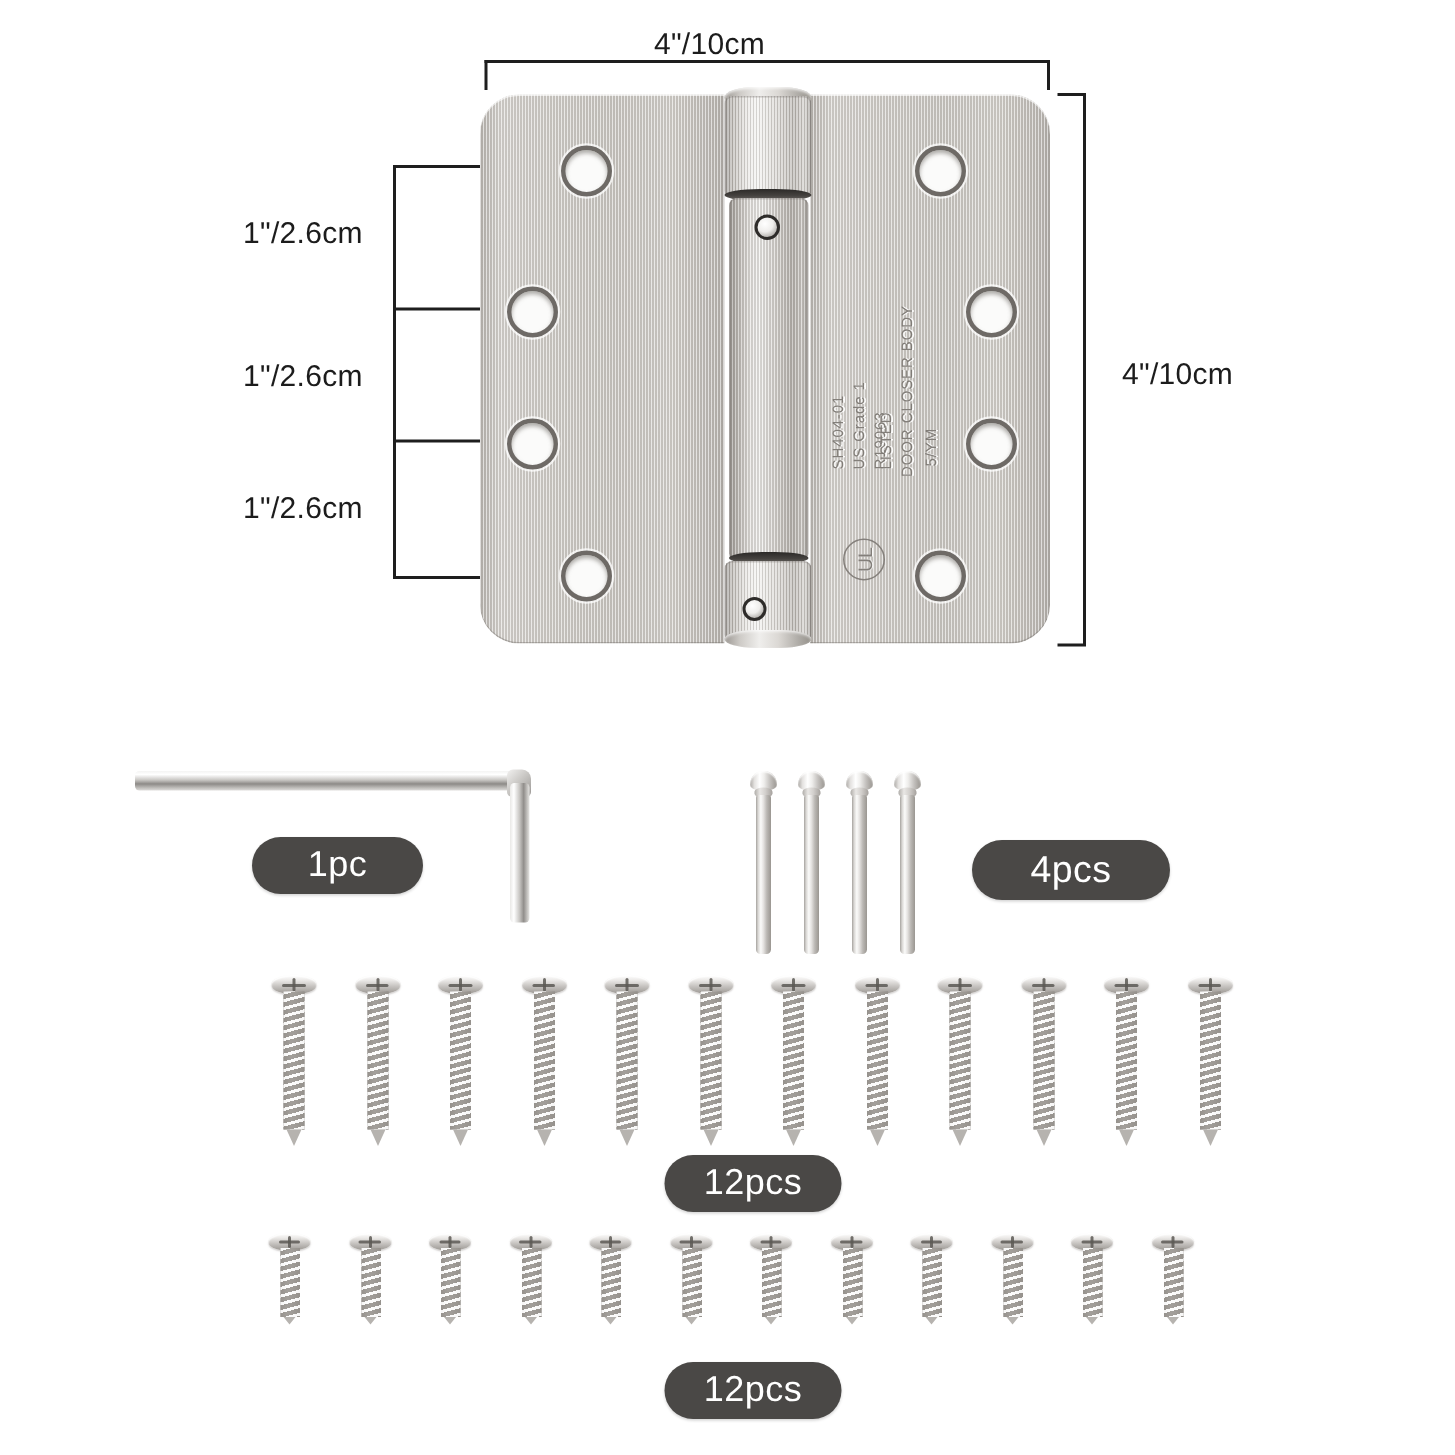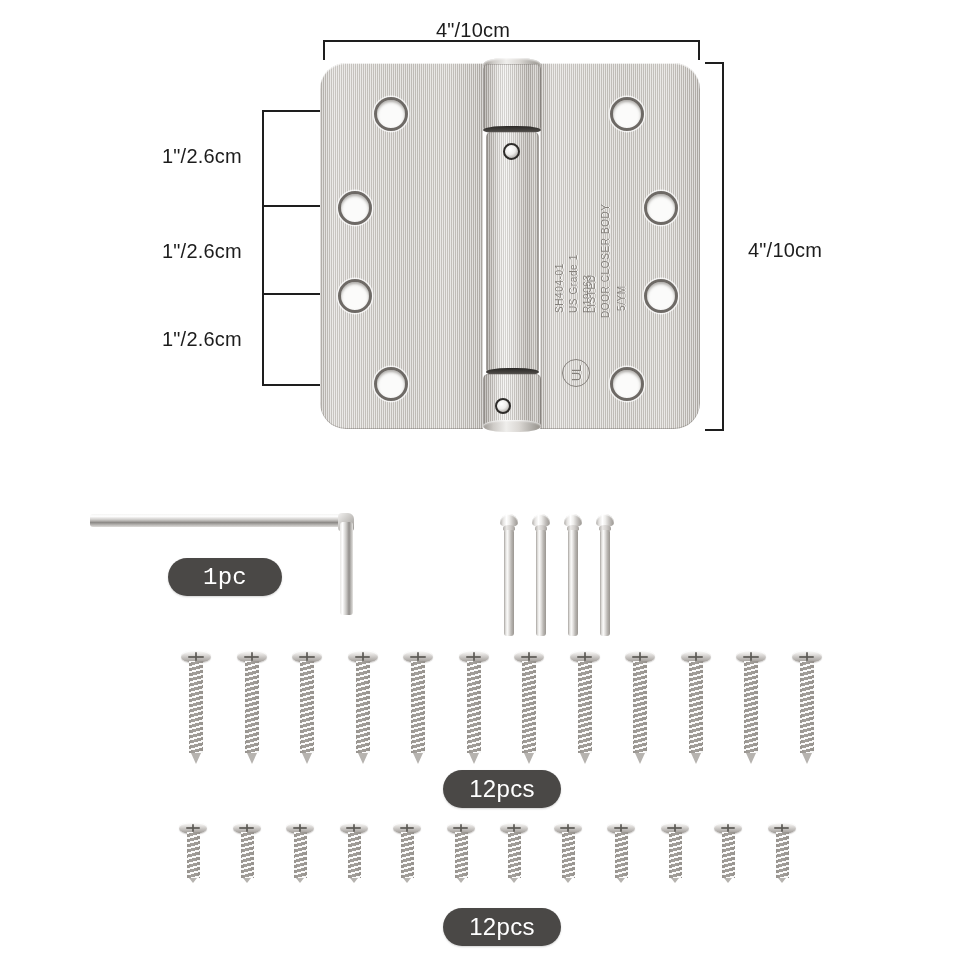--- a/index.html
+++ b/index.html
@@ -325,21 +325,21 @@
     <div class="knuckle-cap" style="left:483px; top:420px; width:58px; height:12px;"></div>
   </div>
 
 
   <div id="hex-key" style="left:0; top:0; width:420px; height:130px; position:absolute; top:500px;">
     <div class="hex-arm-long" style="left:90px; top:14px; width:258px; height:13px;"></div>
     <div class="hex-corner" style="left:338px; top:13px; width:16px; height:18px;"></div>
     <div class="hex-arm-short" style="left:340px; top:22px; width:13px; height:93px;"></div>
   </div>
 
-  <div class="qty-badge" style="left: 168px; top: 558px; width: 114px; height: 38px; font-size: 24px; background: rgb(74, 72, 70); color: rgb(255, 255, 255); font-family: Liberation Mono, monospace;">1pc</div>
+  <div class="qty-badge" style="left: 168px; top: 558px; width: 114px; height: 38px; font-size: 24px; background: rgb(74, 72, 70); color: rgb(255, 255, 255);">1pc</div>
 
   <div class="pin" style="left:500px; top:514px; width:18px; height:122px;">
     <div class="pin-head" style="width:18px; height:13px;"></div>
     <div class="pin-neck" style="left:3px; top:11px; width:12px; height:7px;"></div>
     <div class="pin-shank" style="left:4px; top:16px; width:10px; height:106px;"></div>
   </div>
   <div class="pin" style="left:532px; top:514px; width:18px; height:122px;">
     <div class="pin-head" style="width:18px; height:13px;"></div>
     <div class="pin-neck" style="left:3px; top:11px; width:12px; height:7px;"></div>
     <div class="pin-shank" style="left:4px; top:16px; width:10px; height:106px;"></div>
@@ -348,20 +348,21 @@
     <div class="pin-head" style="width:18px; height:13px;"></div>
     <div class="pin-neck" style="left:3px; top:11px; width:12px; height:7px;"></div>
     <div class="pin-shank" style="left:4px; top:16px; width:10px; height:106px;"></div>
   </div>
   <div class="pin" style="left:596px; top:514px; width:18px; height:122px;">
     <div class="pin-head" style="width:18px; height:13px;"></div>
     <div class="pin-neck" style="left:3px; top:11px; width:12px; height:7px;"></div>
     <div class="pin-shank" style="left:4px; top:16px; width:10px; height:106px;"></div>
   </div>
 
+  <div class="qty-badge" style="left: 648px; top: 560px; width: 132px; height: 40px; font-size: 25px; background: rgb(74, 72, 70); color: rgb(255, 255, 255);">4pcs</div>
 
   <div id="long-screw-row">
       <div class="screw" style="left: 181px; top: 650px; width: 30px;">
         <div class="screw-head" style="width: 30px; height: 13px;"></div>
         <div class="screw-thread" style="left: 8px; top: 11px; width: 14px; height: 92px;"></div>
         <div class="screw-tip" style="left: 10px; top: 103px;"></div>
       </div>
       <div class="screw" style="left: 236.5px; top: 650px; width: 30px;">
         <div class="screw-head" style="width: 30px; height: 13px;"></div>
         <div class="screw-thread" style="left: 8px; top: 11px; width: 14px; height: 92px;"></div>

